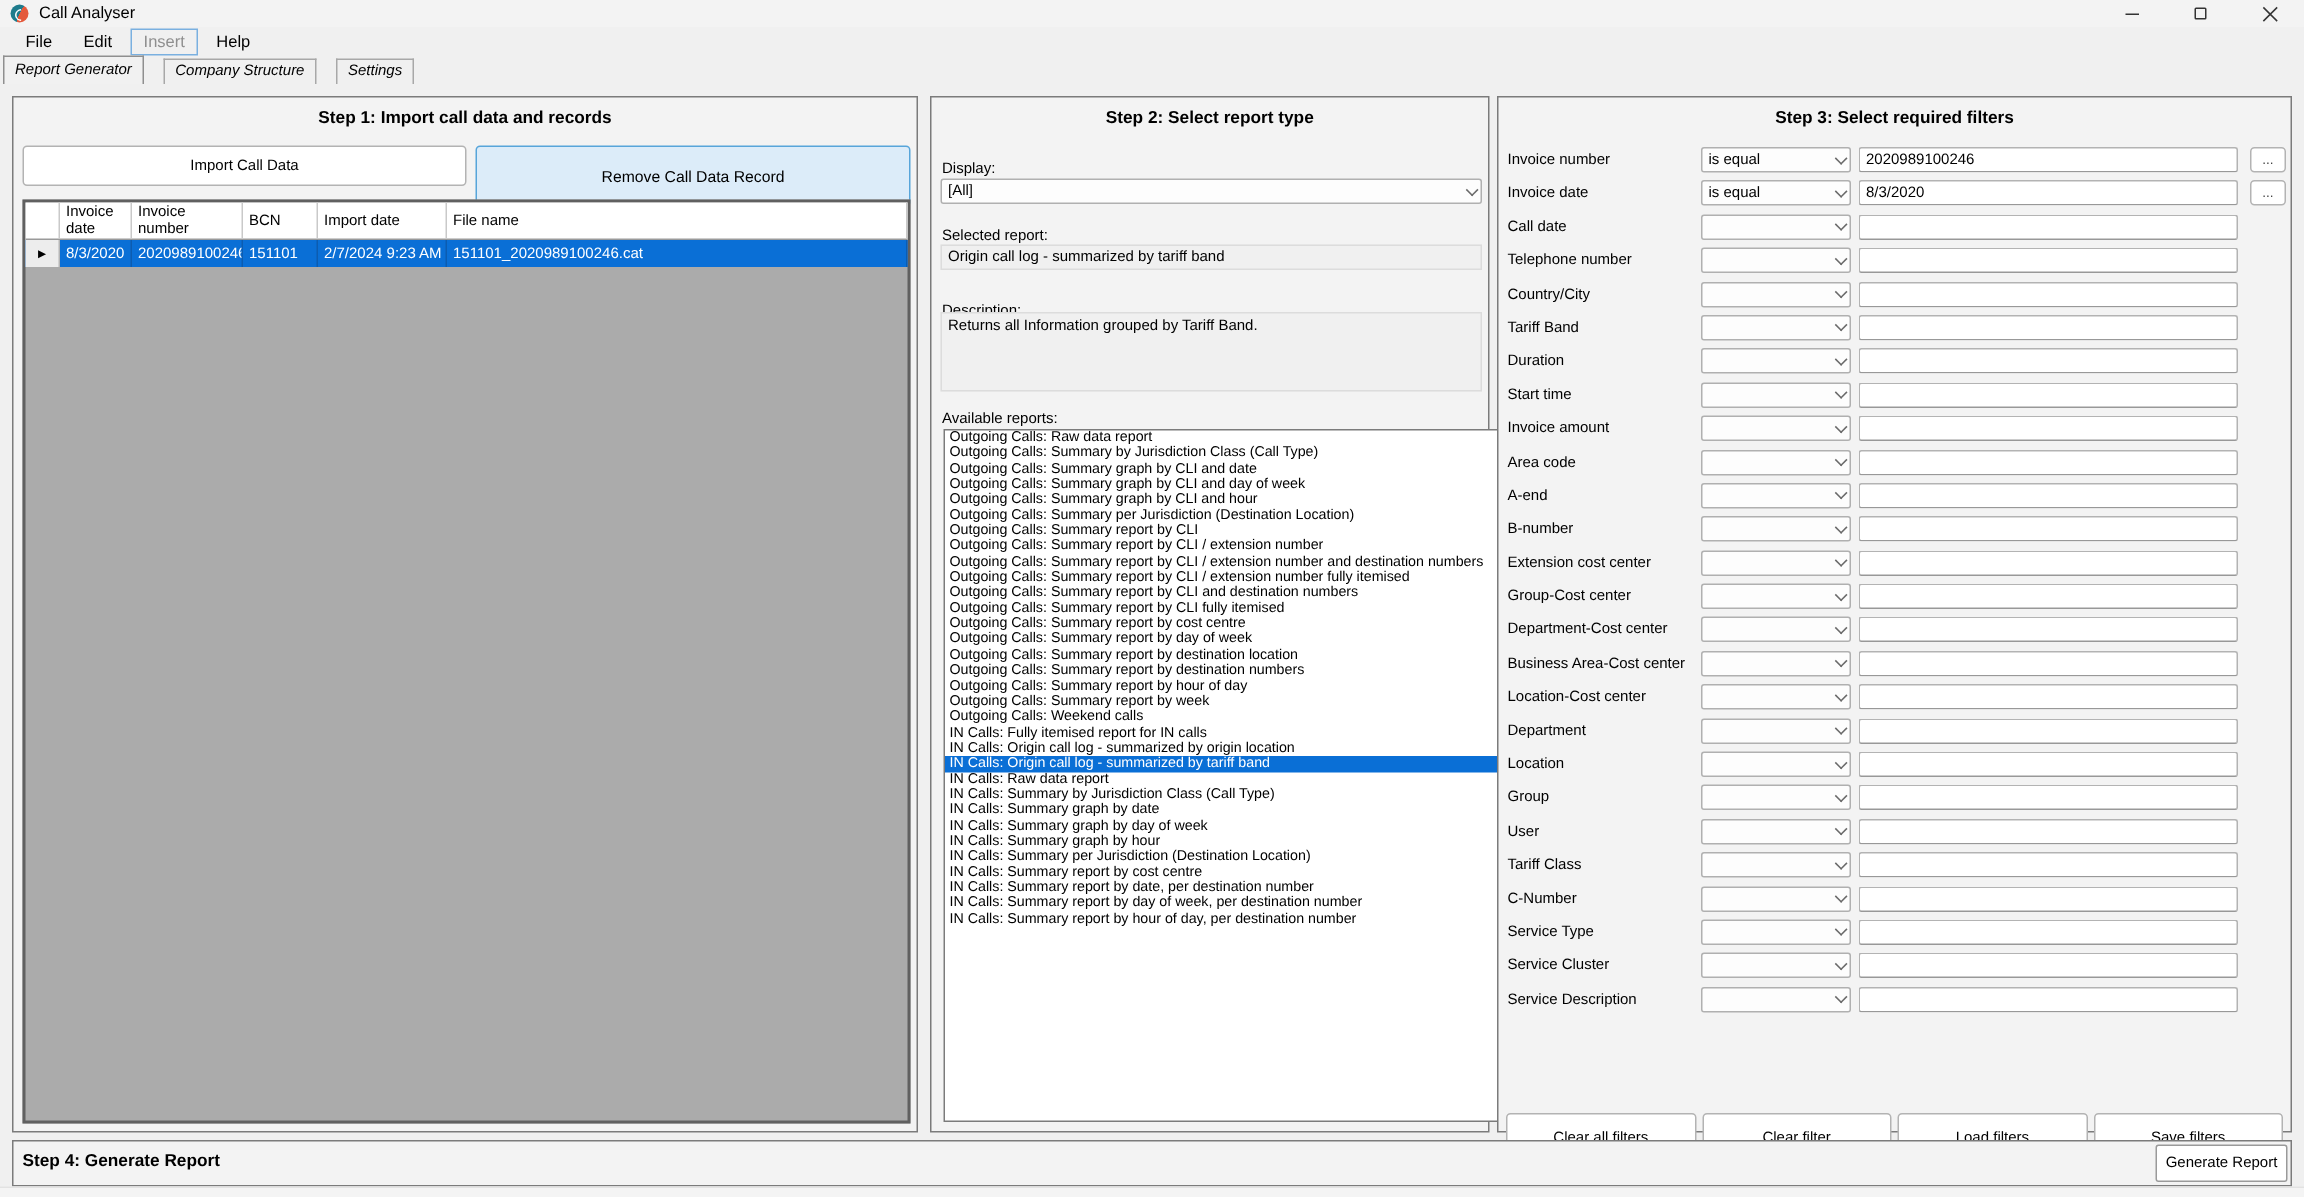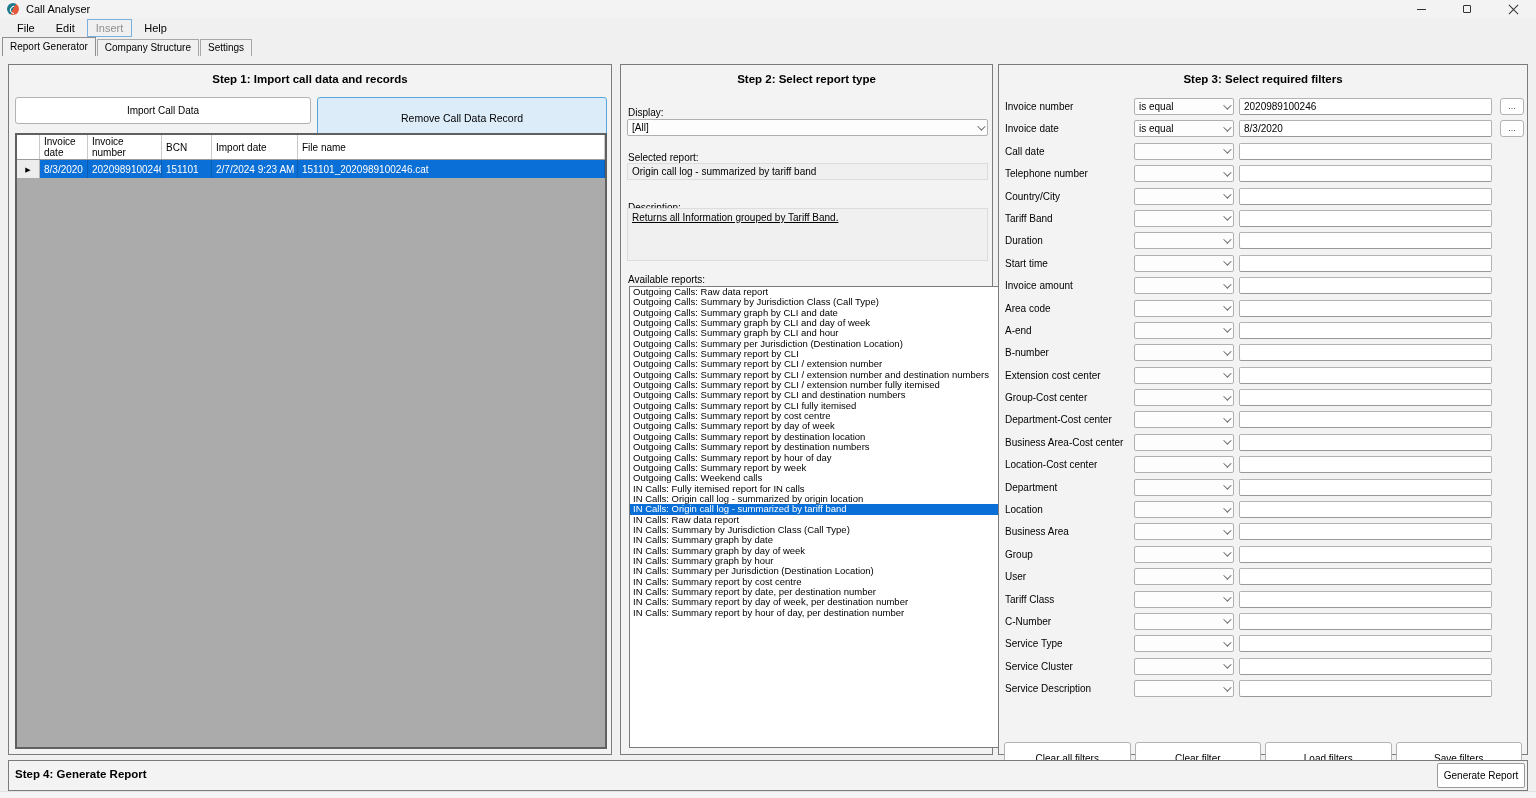--- a/index.html
+++ b/index.html
@@ -25,21 +25,21 @@
   .ic-restore::before { content:""; position:absolute; left:1px; top:-3px; width:8px; height:8px; border:1px solid #333; border-radius:1px; z-index:-1; }
   .ic-close { width:11px; height:11px; position:relative; display:block; }
   .ic-close::before,.ic-close::after { content:""; position:absolute; left:-1px; top:5px; width:13px; height:1px; background:#333; }
   .ic-close::before { transform:rotate(45deg); } .ic-close::after { transform:rotate(-45deg); }
 
   
   .menubar { height:19px; display:flex; align-items:center; padding-left:8px; background:#f0f0f0; }
   .menu-item { padding:2px 8px; margin-right:3px; border:1px solid transparent; }
   .menu-item.disabled { color:#8f8f8f; border:1px solid #7ab0e0; }
   .tabstrip { height:19px; display:flex; align-items:flex-end; padding-left:2px; }
-  .tab { font-size:10px; padding:2px 7px; background:#f0f0f0; border:1px solid #a8a8a8; border-bottom:none; margin-right:1px; height:17px; }
+  .tab { font-size:10px; padding:2px 7px; background:#f0f0f0; border:1px solid #a8a8a8; border-bottom:none; margin-right:13px; height:17px;font-style:italic; }
   .tab.active { height:19px; padding-top:3px; border-color:#8f8f8f; background:#f1f1f1; }
 
   
   .panel { position:absolute; background:#f3f3f3; border:1px solid #7b7b7b; }
   #panel1 { left:8px;   top:64px; width:604px; height:691px; }
   #panel2 { left:620px; top:64px; width:373px; height:691px; }
   #panel3 { left:998px; top:64px; width:530px; height:691px; }
   .panel-title { text-align:center; font-weight:bold; font-size:11.5px; padding-top:8px; }
 
   .btn { background:#fff; border:1px solid #b3b3b3; border-radius:3px; font-family:inherit; font-size:10px; color:#000; }
@@ -61,21 +61,21 @@
 
   
   .s2-label { position:absolute; left:7px; font-size:10px; }
   .lbl-display { top:42px; } .lbl-selected { top:87px;text-align:right; } .lbl-desc { top:137px; } .lbl-avail { top:209px; }
   .selectbox { background:#fdfdfd; border:1px solid #b0b0b0; border-radius:2px; height:17px;
     display:flex; align-items:center; padding:0 4px; font-size:10px; position:relative; }
   .chev { margin-left:auto; width:6px; height:6px; border-right:1px solid #6a6a6a; border-bottom:1px solid #6a6a6a; transform:rotate(45deg) translateY(-2px); flex:none; }
   .s2-display { position:absolute; left:6px; top:54px; width:361px; }
   .flatbox { background:#f0f0f0; border:1px solid #dcdcdc; font-size:10px; }
   .s2-selected { position:absolute; left:6px; top:98px; width:361px; height:17px; line-height:16px; padding-left:4px; }
-  .s2-desc { position:absolute; left:6px; top:143px; width:361px; height:53px; padding:3px 4px;text-decoration:underline; }
+  .s2-desc { position:absolute; left:6px; top:143px; width:361px; height:53px; padding:3px 4px; }
   .listbox { position:absolute; left:8px; top:221px; width:420px; height:462px; background:#fff; border:1px solid #7b7b7b; overflow:hidden; }
   .list-item { font-size:9.5px; line-height:10.35px; height:10.35px; white-space:nowrap; overflow:hidden; padding-left:3px; }
   .list-item.selected { background:var(--sel); color:#fff; }
 
   
   .filters { position:absolute; top:33px; left:5px; right:5px; display:flex; flex-direction:column; row-gap:5.4px; }
   .filter-row { display:flex; align-items:center; height:17px; flex:none; }
   .f-label { width:130px; font-size:10px; flex:none; padding-left:1px; }
   .f-op { width:100px; flex:none; }
   .f-val { width:253px; margin-left:5px; height:17px; background:#fff; border:1px solid #b3b3b3; border-bottom-color:#989898;
@@ -349,28 +349,20 @@
       </div>
       <div class="filter-row">
         <span class="f-label">Location</span>
         <div class="selectbox f-op">
           <span></span>
           <span class="chev"></span>
         </div>
         <input class="f-val" style="">
       </div>
       <div class="filter-row">
-        <span class="f-label">Business Area</span>
-        <div class="selectbox f-op">
-          <span></span>
-          <span class="chev"></span>
-        </div>
-        <input class="f-val" style="">
-      </div>
-      <div class="filter-row">
         <span class="f-label">Group</span>
         <div class="selectbox f-op">
           <span></span>
           <span class="chev"></span>
         </div>
         <input class="f-val" style="">
       </div>
       <div class="filter-row">
         <span class="f-label">User</span>
         <div class="selectbox f-op">

